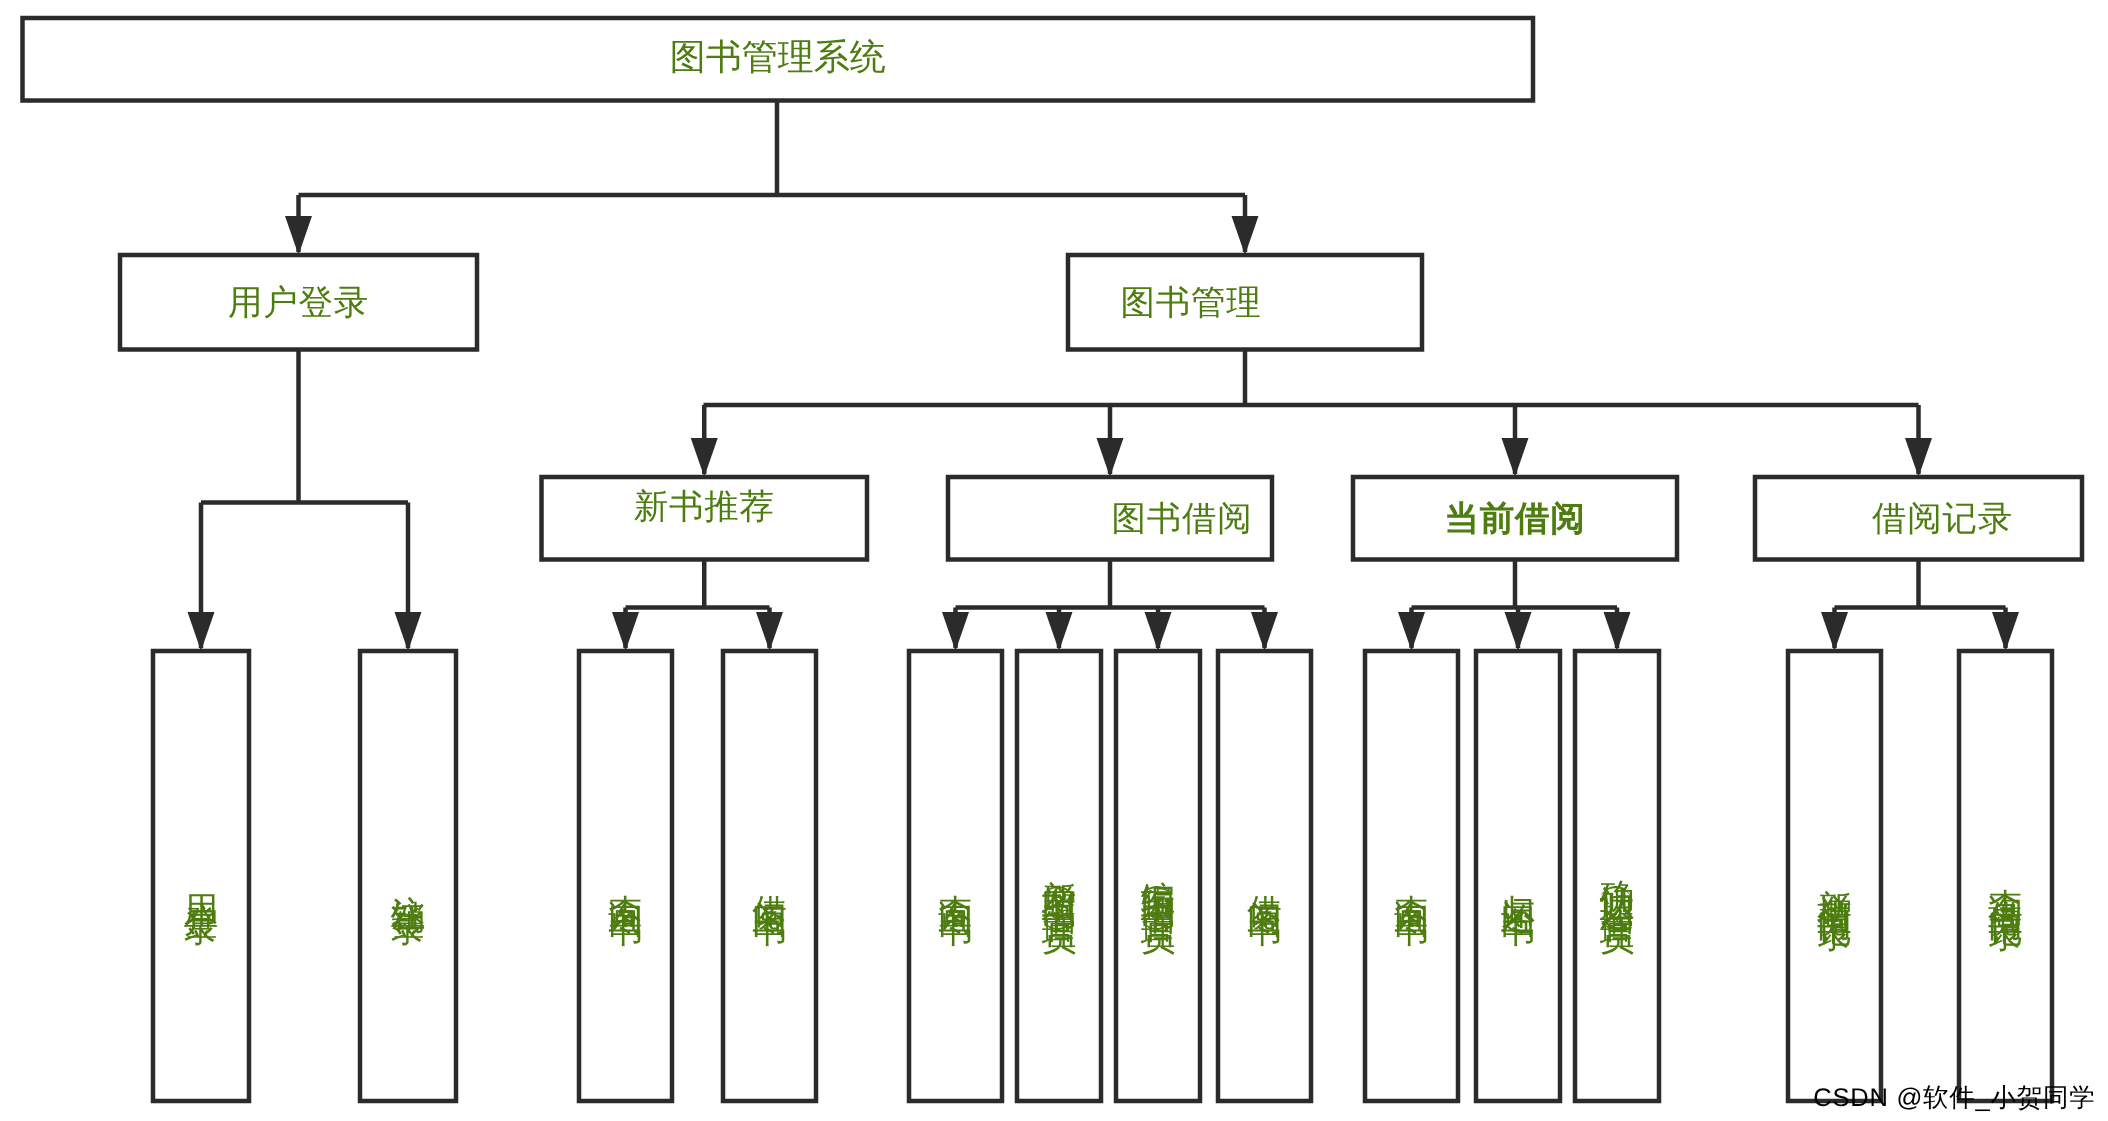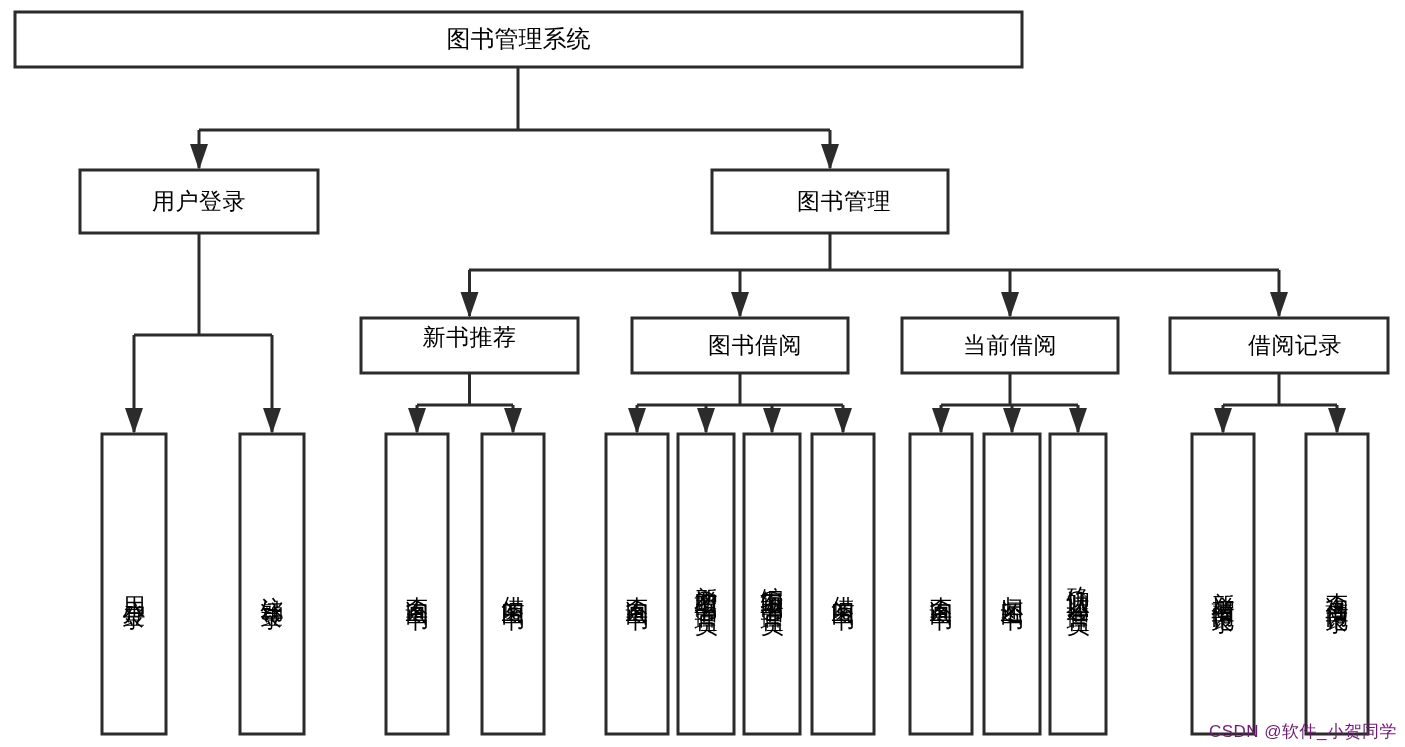--- a/index.html
+++ b/index.html
@@ -40,21 +40,21 @@
   }
   .arrow-head {
     fill: #2b2b2b;
     stroke: none;
   }
   .node-label {
     position: absolute;
     display: flex;
     align-items: center;
     justify-content: center;
-    color: #000000;
+    color: #4d7c0f;
     font-family: "Liberation Sans", "DejaVu Sans", sans-serif;
     line-height: 1.18;
     pointer-events: none;
     box-sizing: border-box;
   }
   .node-label.horiz {
     font-size: 23px;
     letter-spacing: 0.5px;
     white-space: nowrap;
   }
@@ -68,21 +68,21 @@
     letter-spacing: 4px;
     align-items: center;
     justify-content: center;
     padding-top: 4px;
   }
   .watermark {
     position: absolute;
     right: 8px;
     bottom: 4px;
     font-size: 17px;
-    color: #701a75;
+    color: #000000;
     font-family: "Liberation Sans", "DejaVu Sans", sans-serif;
     letter-spacing: 0.5px;
     white-space: nowrap;
   }
 </style>
 </head>
 <body>
 
 <div id="diagram-root">
 
@@ -161,24 +161,24 @@
         <rect x="984" y="434" width="56" height="300" class="node-box"></rect>
         <rect x="1050" y="434" width="56" height="300" class="node-box"></rect>
         <rect x="1192" y="434" width="62" height="300" class="node-box"></rect>
         <rect x="1306" y="434" width="62" height="300" class="node-box"></rect>
       </g>
   </svg>
 
   <div id="labels-layer">
       <div class="node-label root" style="left: 15px; top: 12px; width: 1007px; height: 55px;">图书管理系统</div>
       <div class="node-label horiz" style="left: 80px; top: 170px; width: 238px; height: 63px;">用户登录</div>
-      <div class="node-label horiz" style="left: 726px; top: 170px; width: 236px; height: 63px;">图书管理</div>
+      <div class="node-label horiz" style="left: 676px; top: 170px; width: 236px; height: 63px;">图书管理</div>
       <div class="node-label horiz" style="left: 361px; top: 318px; width: 217px; height: 40px;">新书推荐</div>
-      <div class="node-label horiz" style="left: 623px; top: 318px; width: 216px; height: 55px; padding-left: 48px;">图书借阅</div>
-      <div class="node-label horiz" style="left: 902px; top: 318px; width: 216px; height: 55px;">当前借阅</div>
+      <div class="node-label horiz" style="left: 656px; top: 318px; width: 216px; height: 55px; padding-left: 48px;">图书借阅</div>
+      <div class="node-label horiz" style="left: 902px; top: 318px; width: 216px; height: 55px; font-weight: bold;">当前借阅</div>
       <div class="node-label horiz" style="left: 1170px; top: 318px; width: 218px; height: 55px; margin-left: 16px;">借阅记录</div>
       <div class="node-label vert" style="left: 102px; top: 434px; width: 64px; height: 300px;">用户登录</div>
       <div class="node-label vert" style="left: 240px; top: 434px; width: 64px; height: 300px;">注销登录</div>
       <div class="node-label vert" style="left: 386px; top: 434px; width: 62px; height: 300px;">查询图书</div>
       <div class="node-label vert" style="left: 482px; top: 434px; width: 62px; height: 300px;">借阅图书</div>
       <div class="node-label vert" style="left: 606px; top: 434px; width: 62px; height: 300px;">查询图书</div>
       <div class="node-label vert" style="left: 678px; top: 434px; width: 56px; height: 300px;">新增图书（管理员）</div>
       <div class="node-label vert" style="left: 744px; top: 434px; width: 56px; height: 300px;">编辑图书（管理员）</div>
       <div class="node-label vert" style="left: 812px; top: 434px; width: 62px; height: 300px;">借阅图书</div>
       <div class="node-label vert" style="left: 910px; top: 434px; width: 62px; height: 300px;">查询图书</div>

